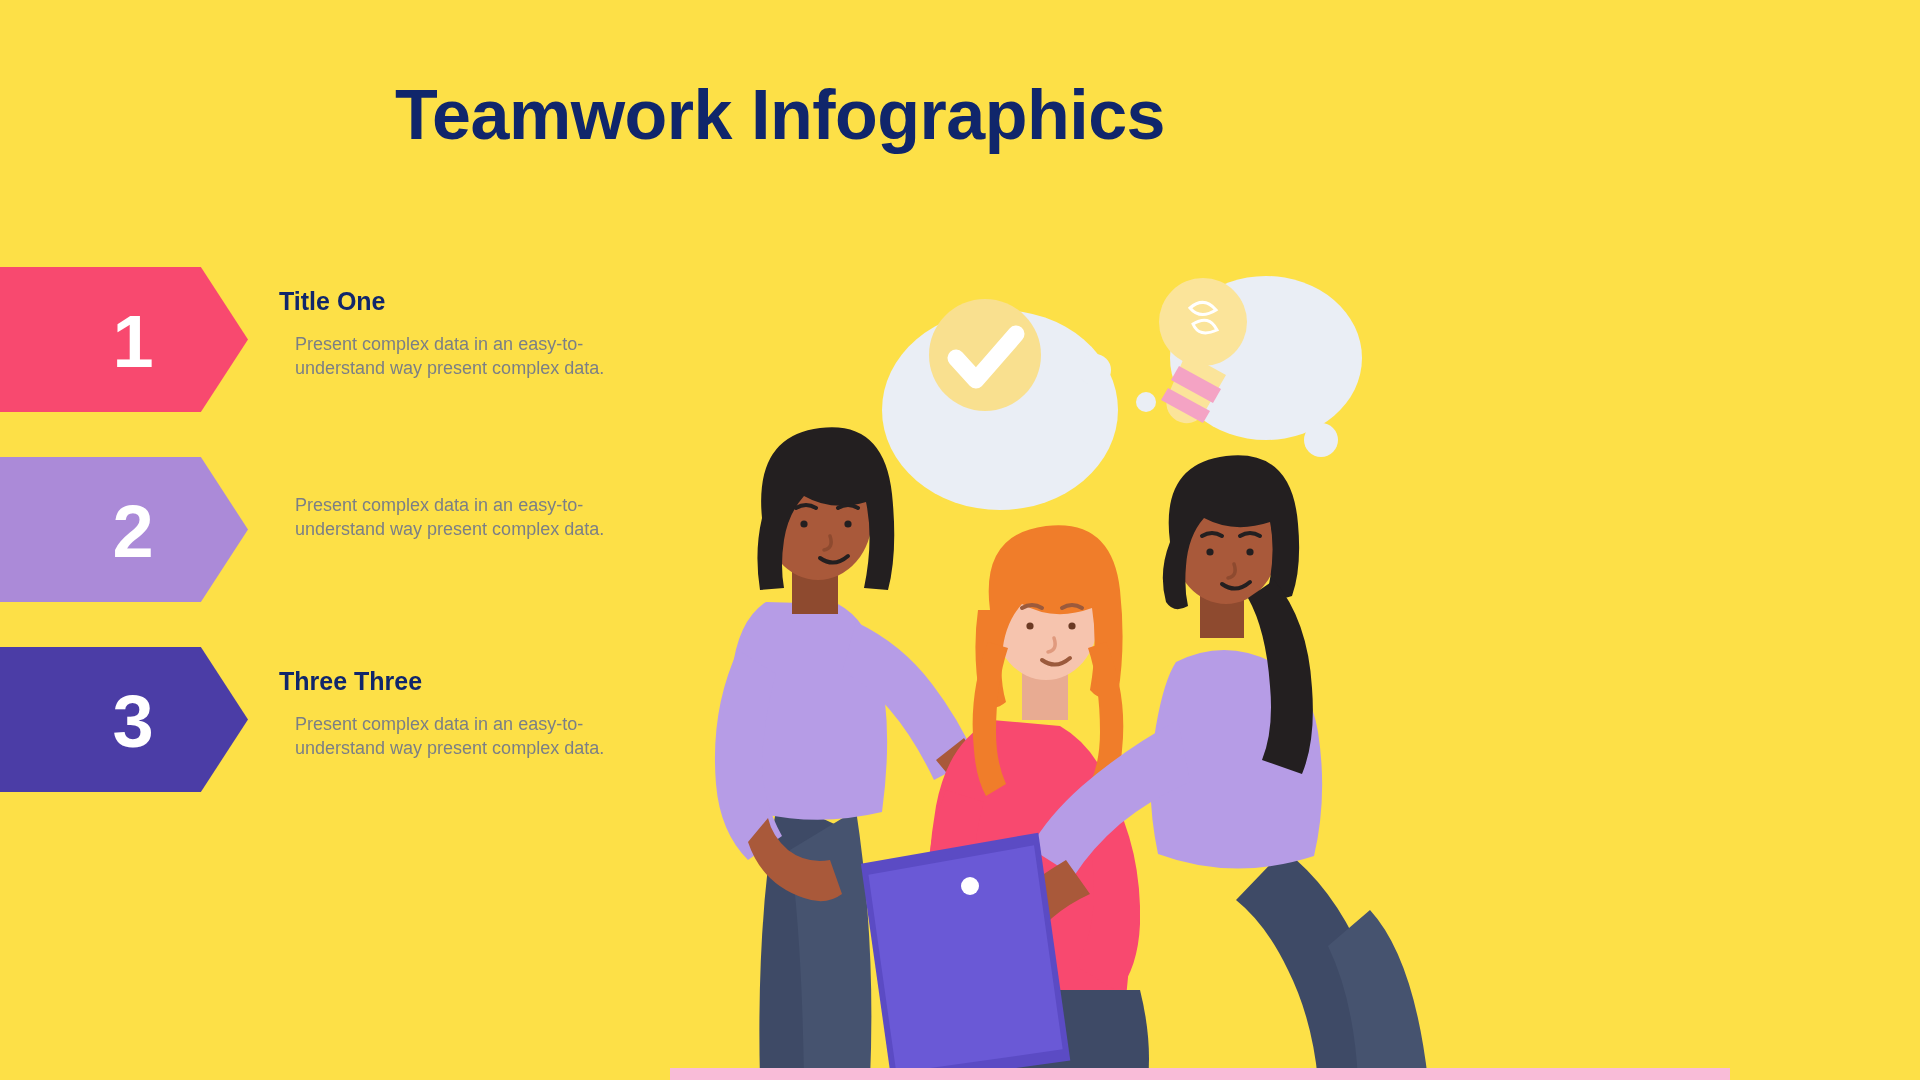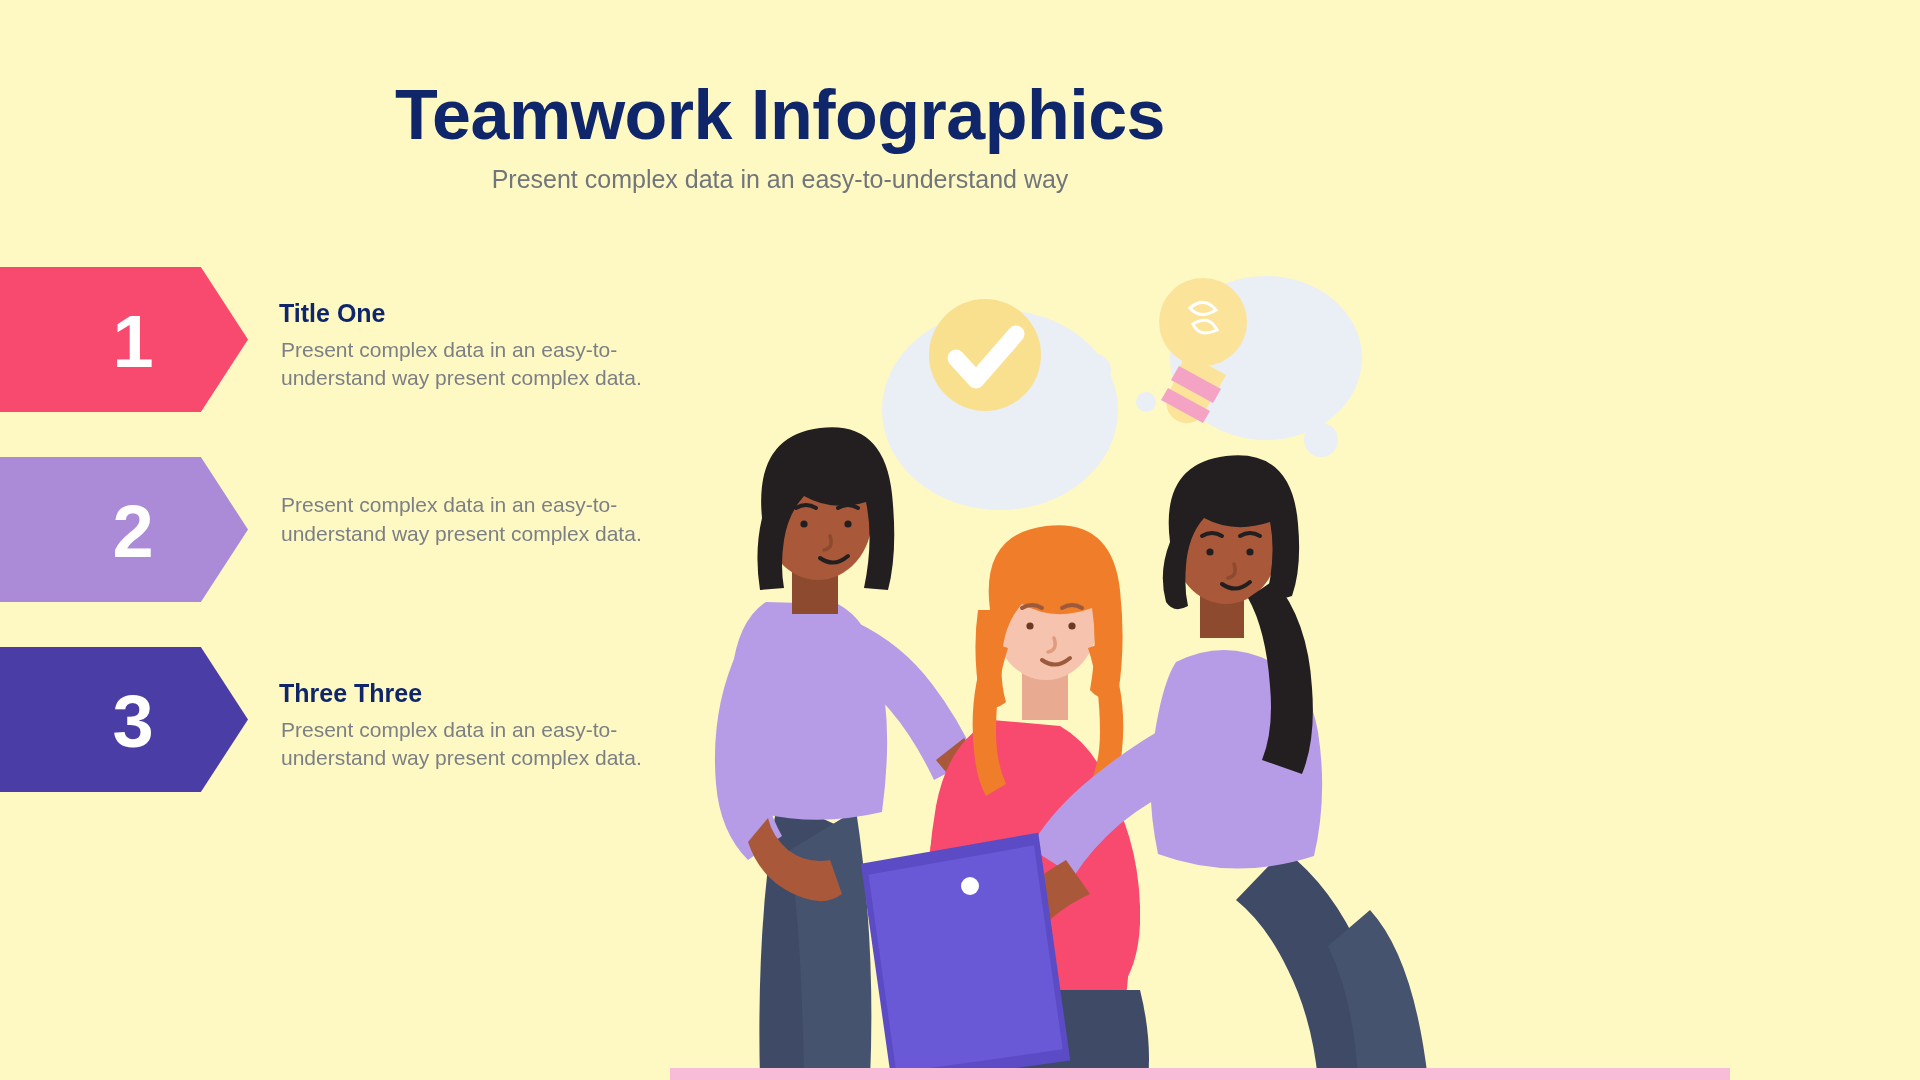--- a/index.html
+++ b/index.html
@@ -11,21 +11,21 @@
     width: 1920px;
     height: 1080px;
     overflow: hidden;
     font-family: "Liberation Sans", sans-serif;
     position: relative;
   }
 
   #slide {
     position: absolute;
     inset: 0;
-    background: #fef9c3;
+    background: #fde047;
   }
 
   
   .header {
     position: absolute;
     top: 78px;
     left: 0;
     width: 1560px;
     text-align: center;
   }
@@ -73,55 +73,54 @@
     font-weight: bold;
     color: #ffffff;
     line-height: 1;
     margin-left: 18px;
     margin-top: 4px;
     font-family: "Liberation Sans", sans-serif;
   }
   .item-text {
     position: absolute;
     left: 279px;
-    top: 32px;
+    top: 20px;
     width: 370px;
   }
   .item-title {
     font-size: 25px;
     font-weight: bold;
     color: #10266b;
     margin: 0 0 8px 0;
     line-height: 1.15;
   }
   .item-body {
-    font-size: 21px;
+    font-size: 18px;
     color: #7b7f86;
     line-height: 1.36;
-    margin: 2px;
+    margin: 16px;
   }
 
   
   .illustration {
     position: absolute;
     left: 670px;
     top: 250px;
     width: 1060px;
     height: 830px;
   }
   .illustration svg { display: block; }
 </style>
 </head>
 <body>
 
 <div id="slide">
 
   <div class="header">
     <h1 class="slide-title">Teamwork Infographics</h1>
-    <p class="slide-subtitle">Present complex data in an easy-to-understand way</p>
   </div>
 
   <div class="items">
 
     <div class="item">
       <div class="arrow" style="background:#f8496f">
         <span class="arrow-number">1</span>
       </div>
       <div class="item-text">
         <h2 class="item-title">Title One</h2>

